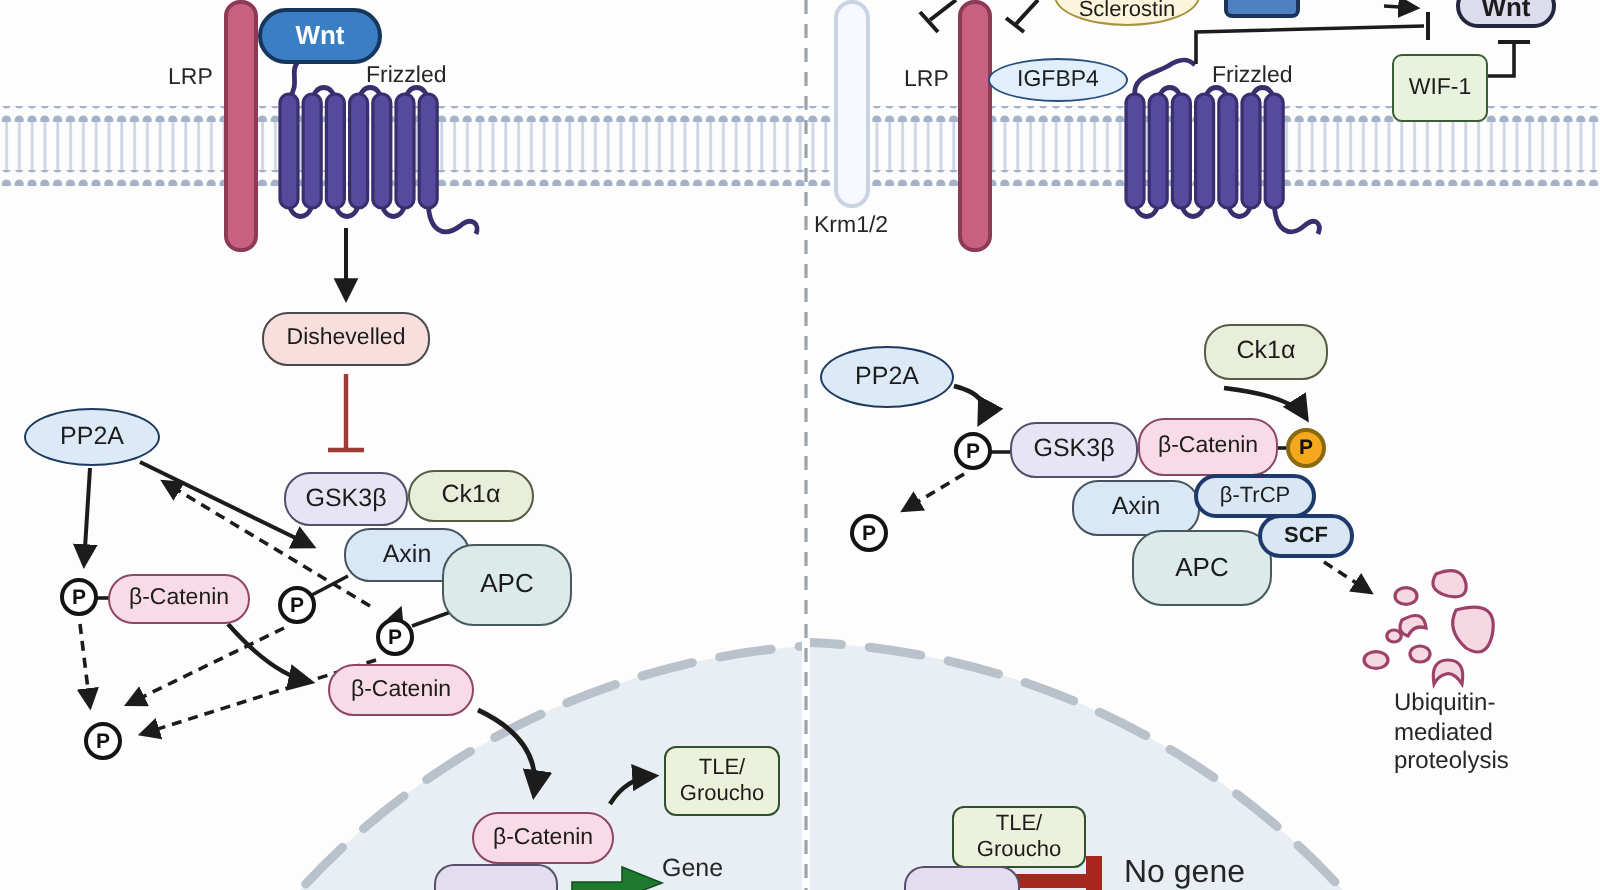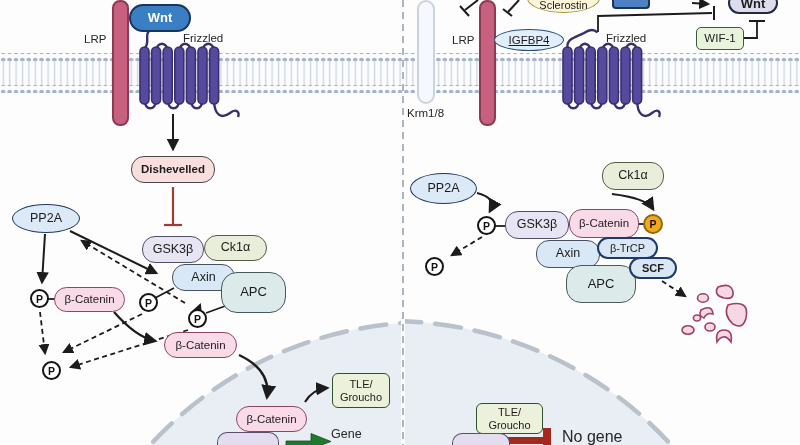--- a/index.html
+++ b/index.html
@@ -145,62 +145,63 @@
     <path d="M717,342 Q715,330 724,330 Q733,330 731,342 Q727,336 723,337 Q719,338 717,342 Z"></path>
     <ellipse cx="697" cy="318" rx="3.6" ry="3"></ellipse>
   </g>
 </svg>
 
 <div class="bar" style="left:112px;top:0;width:17px;height:126px;background:#c7617f;border:2px solid #8c3a55;border-radius:8px;"></div>
 <div class="lbl" style="left:84px;top:33px;">LRP</div>
 <div class="box" style="left:129px;top:4px;width:62px;height:28px;background:#3a7ec4;border:2px solid #17365e;border-radius:14px;color:#fff;font-weight:bold;font-size:13px;">Wnt</div>
 <div class="lbl" style="left:183px;top:32px;">Frizzled</div>
 
-<div class="box" style="left:131px;top:156px;width:84px;height:27px;background:#f9dede;border-color:#4a4a4a;font-weight:bold;">Dishevelled</div>
+<div class="box" style="left:131px;top:156px;width:84px;height:27px;background:#f9dede;border-color:#4a4a4a;">Dishevelled</div>
 <div class="box ell" style="left:12px;top:204px;width:68px;height:29px;background:#dce9f7;border-color:#1f3a5f;font-size:12.5px;">PP2A</div>
 <div class="box" style="left:142px;top:236px;width:62px;height:27px;background:#e7e4f3;border-color:#50506a;font-size:12.5px;">GSK3β</div>
 <div class="box" style="left:204px;top:235px;width:63px;height:26px;background:#e8eed9;border-color:#545c42;font-size:12.5px;">Ck1α</div>
 <div class="box" style="left:172px;top:264px;width:63px;height:27px;background:#d8e8f6;border-color:#48525e;font-size:12.5px;">Axin</div>
 <div class="box" style="left:221px;top:272px;width:65px;height:41px;background:#dceaea;border-color:#465a5e;border-radius:16px;font-size:13px;">APC</div>
 
 <div class="box" style="left:54px;top:287px;width:71px;height:25px;background:#f9dbe7;border-color:#8d4663;">β-Catenin</div>
 <div class="box" style="left:164px;top:332px;width:73px;height:26px;background:#f9dbe7;border-color:#8d4663;">β-Catenin</div>
 <div class="box" style="left:236px;top:406px;width:71px;height:26px;background:#f9dbe7;border-color:#8d4663;">β-Catenin</div>
 
 <div class="p-chip" style="left:30px;top:289px;">P</div>
 <div class="p-chip" style="left:139px;top:293px;">P</div>
 <div class="p-chip" style="left:188px;top:309px;">P</div>
 <div class="p-chip" style="left:42px;top:361px;">P</div>
 
 <div class="box" style="left:332px;top:373px;width:58px;height:35px;background:#ebf1da;border-color:#31512e;border-radius:6px;font-size:11px;">TLE/ Groucho</div>
 <div class="box" style="left:217px;top:432px;width:62px;height:13px;background:#e4ddf0;border-color:#55516a;border-radius:10px 10px 0 0;border-bottom:none;"></div>
 <div class="lbl" style="left:331px;top:427px;font-size:12.5px;text-align:right;">Gene</div>
 
 <div class="bar" style="left:417px;top:0;width:18px;height:104px;background:#f5f8fc;border:2px solid #c8d3e3;border-radius:9px;"></div>
-<div class="lbl" style="left:407px;top:107px;">Krm1/8</div>
+<div class="lbl" style="left:407px;top:107px;">Krm1/2</div>
 <div class="bar" style="left:479px;top:0;width:17px;height:126px;background:#c7617f;border:2px solid #8c3a55;border-radius:8px;"></div>
 <div class="lbl" style="left:452px;top:34px;">LRP</div>
 
 <div class="box ell" style="left:527px;top:-17px;width:73px;height:30px;background:#fcf5db;border-color:#a8923a;align-items:flex-end;padding-bottom:1px;font-size:11px;">Sclerostin</div>
 <div class="box" style="left:612px;top:-3px;width:38px;height:12px;background:#4f80c2;border:2px solid #1d3358;border-radius:0 0 4px 4px;border-top:none;"></div>
-<div class="box ell" style="left:494px;top:29px;width:70px;height:22px;background:#e1eefb;border-color:#2a4f7e;text-decoration:underline;">IGFBP4</div>
+<div class="box ell" style="left:494px;top:29px;width:70px;height:22px;background:#e1eefb;border-color:#2a4f7e;">IGFBP4</div>
 <div class="lbl" style="left:606px;top:32px;">Frizzled</div>
 <div class="box" style="left:728px;top:-8px;width:50px;height:22px;background:#dcdcec;border:2px solid #23283f;border-radius:11px;font-weight:bold;font-size:13px;align-items:flex-end;padding-bottom:1px;">Wnt</div>
-<div class="box" style="left:696px;top:27px;width:48px;height:23px;background:#e9f2dc;border-color:#3c5c35;border-radius:5px;">WIF-1</div>
+<div class="box" style="left:696px;top:27px;width:48px;height:34px;background:#e9f2dc;border-color:#3c5c35;border-radius:5px;">WIF-1</div>
 
 <div class="box ell" style="left:410px;top:173px;width:67px;height:31px;background:#dce9f7;border-color:#1f3a5f;font-size:12.5px;">PP2A</div>
 <div class="box" style="left:602px;top:162px;width:62px;height:28px;background:#e8eed9;border-color:#545c42;font-size:12.5px;">Ck1α</div>
 <div class="box" style="left:505px;top:211px;width:64px;height:28px;background:#e7e4f3;border-color:#50506a;font-size:12.5px;">GSK3β</div>
 <div class="box" style="left:569px;top:209px;width:70px;height:29px;background:#f9dbe7;border-color:#8d4663;">β-Catenin</div>
 <div class="p-chip" style="left:643px;top:214px;width:20px;height:20px;background:#f5a81c;border-color:#8a6a10;">P</div>
 <div class="p-chip" style="left:477px;top:216px;">P</div>
 <div class="p-chip" style="left:425px;top:257px;">P</div>
 <div class="box" style="left:536px;top:240px;width:64px;height:28px;background:#d8e8f6;border-color:#48525e;font-size:12.5px;">Axin</div>
 <div class="box" style="left:597px;top:237px;width:61px;height:22px;background:#d9e7f5;border:2.2px solid #1e3a6b;border-radius:11px;font-size:11px;">β-TrCP</div>
 <div class="box" style="left:566px;top:265px;width:70px;height:38px;background:#dceaea;border-color:#465a5e;border-radius:15px;font-size:13px;">APC</div>
 <div class="box" style="left:629px;top:257px;width:48px;height:22px;background:#d9e7f5;border:2.2px solid #1e3a6b;border-radius:11px;font-size:11px;font-weight:bold;">SCF</div>
 
+<div class="lbl" style="left:697px;top:344px;width:68px;white-space:normal;font-size:12px;line-height:1.22;">Ubiquitin-mediated proteolysis</div>
 
 <div class="box" style="left:476px;top:403px;width:67px;height:31px;background:#ebf1da;border-color:#31512e;border-radius:6px;font-size:11px;">TLE/ Groucho</div>
 <div class="box" style="left:452px;top:433px;width:58px;height:12px;background:#e4ddf0;border-color:#55516a;border-radius:10px 10px 0 0;border-bottom:none;"></div>
 <div class="lbl" style="left:562px;top:428px;font-size:16px;">No gene</div>
 
 </div>
 
 </body></html>

